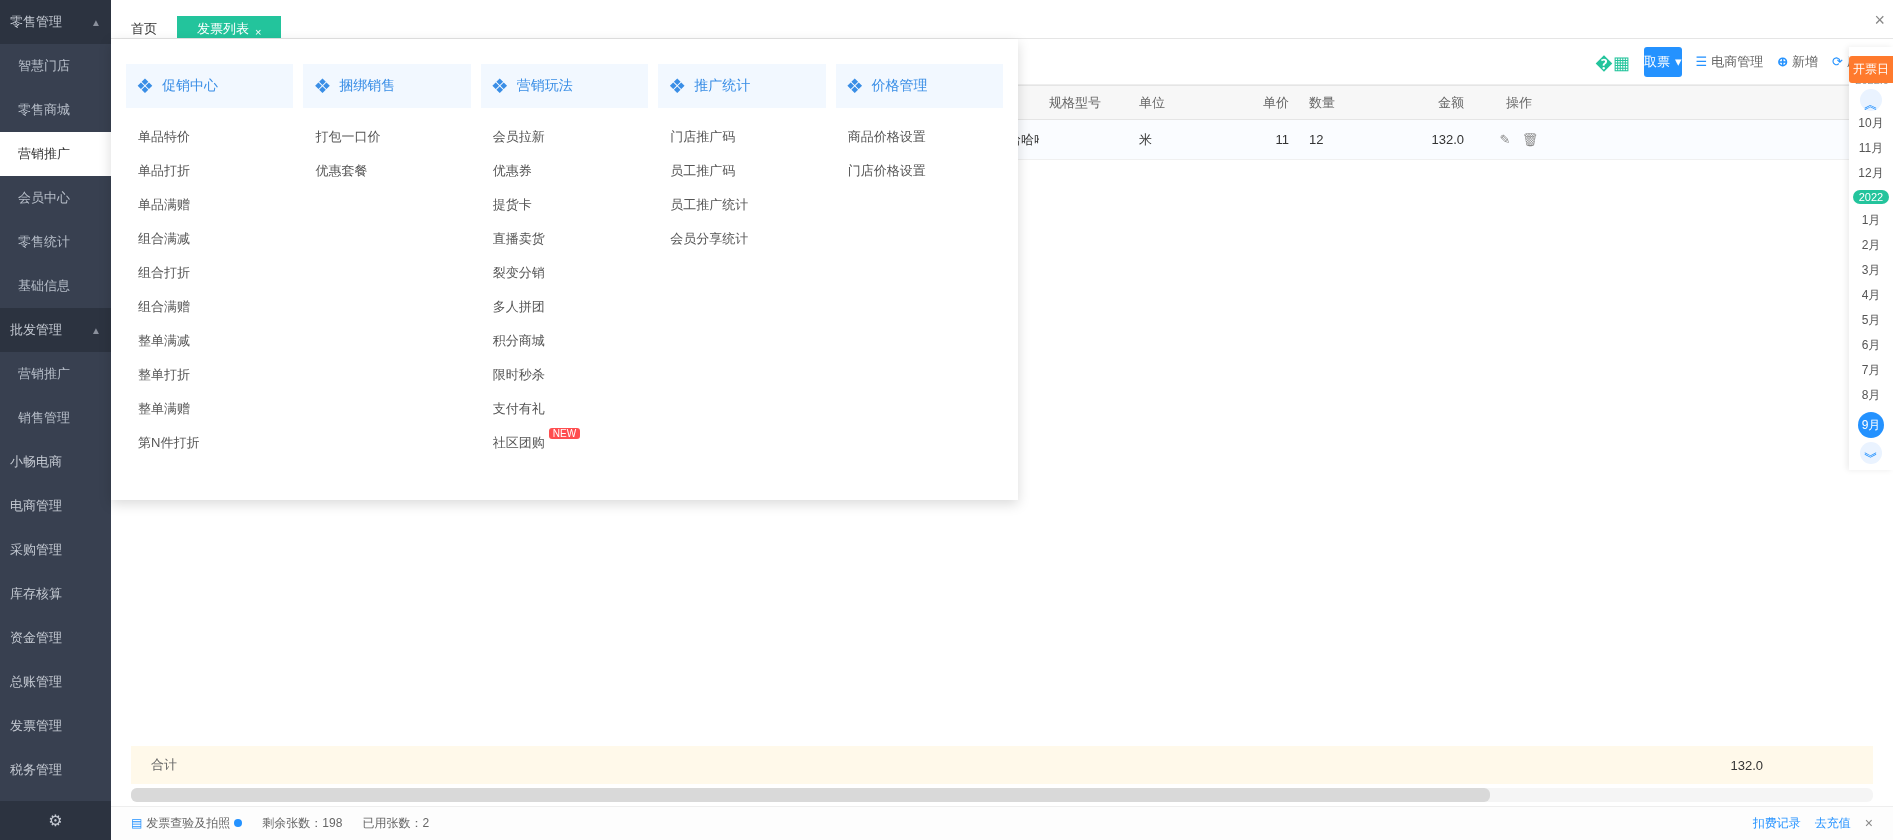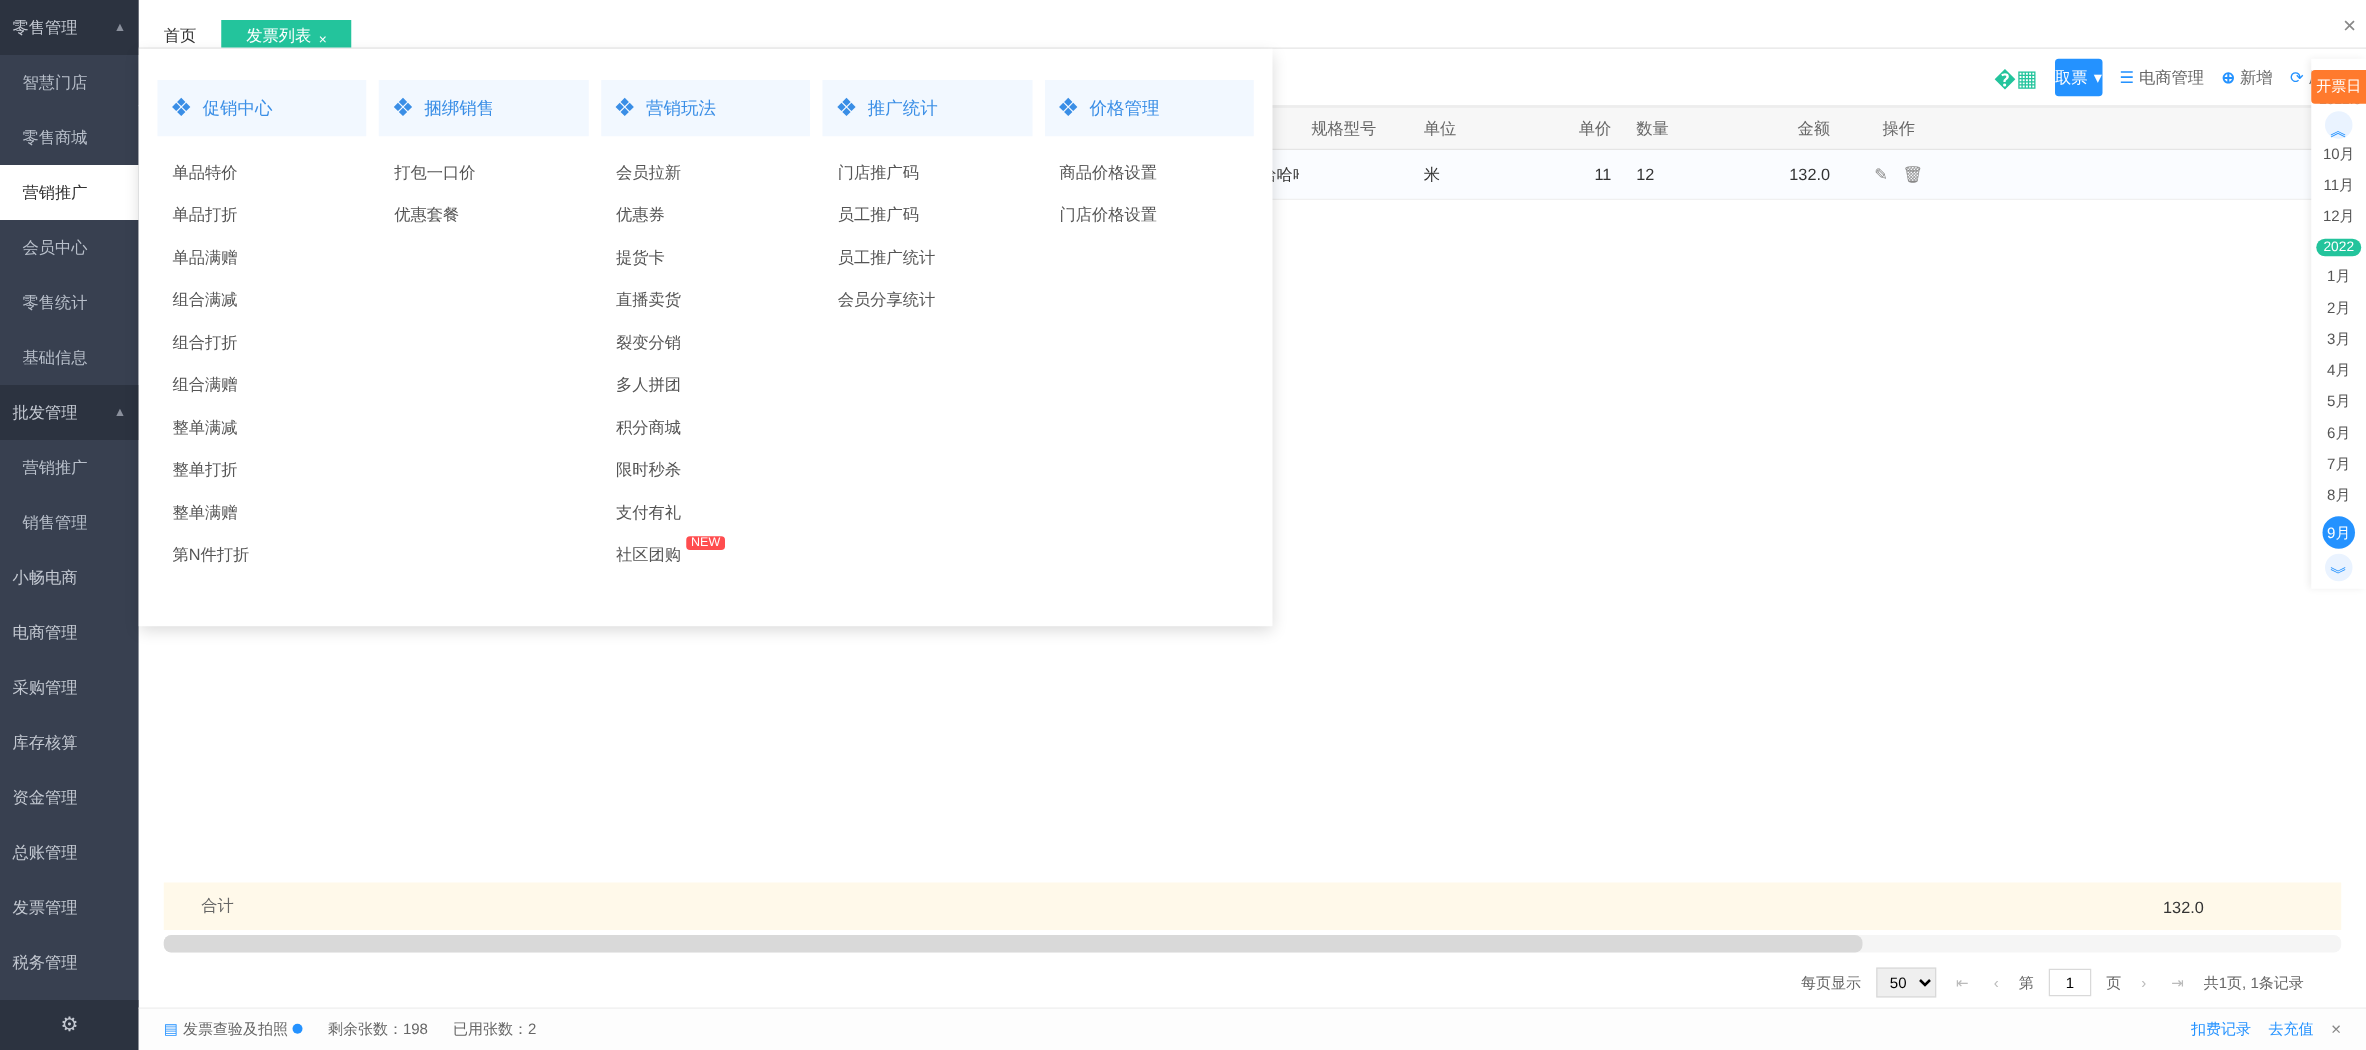--- a/index.html
+++ b/index.html
@@ -55,21 +55,21 @@
     .c-unit { width:70px; }
     .c-price { width:100px; text-align:right; }
     .c-qty { width:90px; }
     .c-amount { width:85px; text-align:right; }
     .c-op { width:90px; text-align:center; }
     .op-ic { color:#888; margin:0 4px; cursor:pointer; }
     
     .spacer-left { width:818px; } 
     
     .tfoot { background:#fff9ea; height:38px; align-items:center; margin-top:auto; }
-    .tfoot .label { padding:0 30px; color:#666; }
+    .tfoot .label { padding:0 20px; color:#666; }
     .tfoot .amt { margin-left:auto; padding-right:110px; color:#333; }
     
     .hscroll { height:14px; background:#f5f5f5; margin:4px 0; position:relative; border-radius:6px; }
     .hscroll .thumb { position:absolute; left:0; top:0; height:100%; width:78%; background:#d9d9d9; border-radius:6px; }
     
     
     .pager { display:flex; align-items:center; justify-content:flex-end; gap:12px; padding:8px 30px; font-size:12px; color:#666; }
     .pager select,.pager input { border:1px solid #d9d9d9; padding:3px 6px; font-size:12px; }
     .pager input { width:34px; text-align:center; }
     .pg-btn { color:#bbb; cursor:pointer; padding:0 4px; }
@@ -291,32 +291,20 @@
       <div style="flex:1"></div>
 
       <div class="tfoot">
         <span class="label">合计</span>
         <span class="amt">132.0</span>
       </div>
       <div class="hscroll">
           <div class="thumb"></div>
         </div>
 
-      <div class="pager">
-        <span>每页显示</span>
-        <select><option>50</option></select>
-        <span class="pg-btn">⇤</span>
-        <span class="pg-btn">‹</span>
-        <span>第</span>
-        <input value="1" style="">
-        <span>页</span>
-        <span class="pg-btn">›</span>
-        <span class="pg-btn">⇥</span>
-        <span>共1页, 1条记录</span>
-      </div>
     </div>
 
     <div class="status">
       <span><span class="ic">▤</span><span>发票查验及拍照</span><span class="dot"></span></span>
       <span><span>剩余张数：</span><span>198</span></span>
       <span><span>已用张数：</span><span>2</span></span>
       <div class="right">
         <span class="link">扣费记录</span>
         <span class="link">去充值</span>
         <span class="close">×</span>

